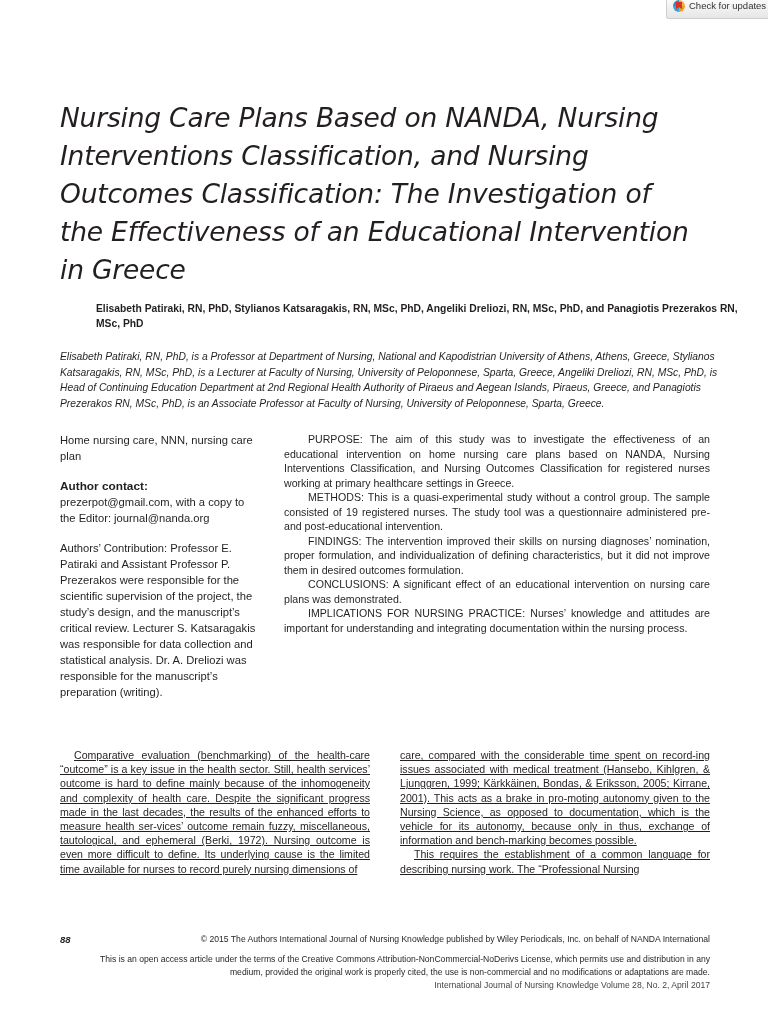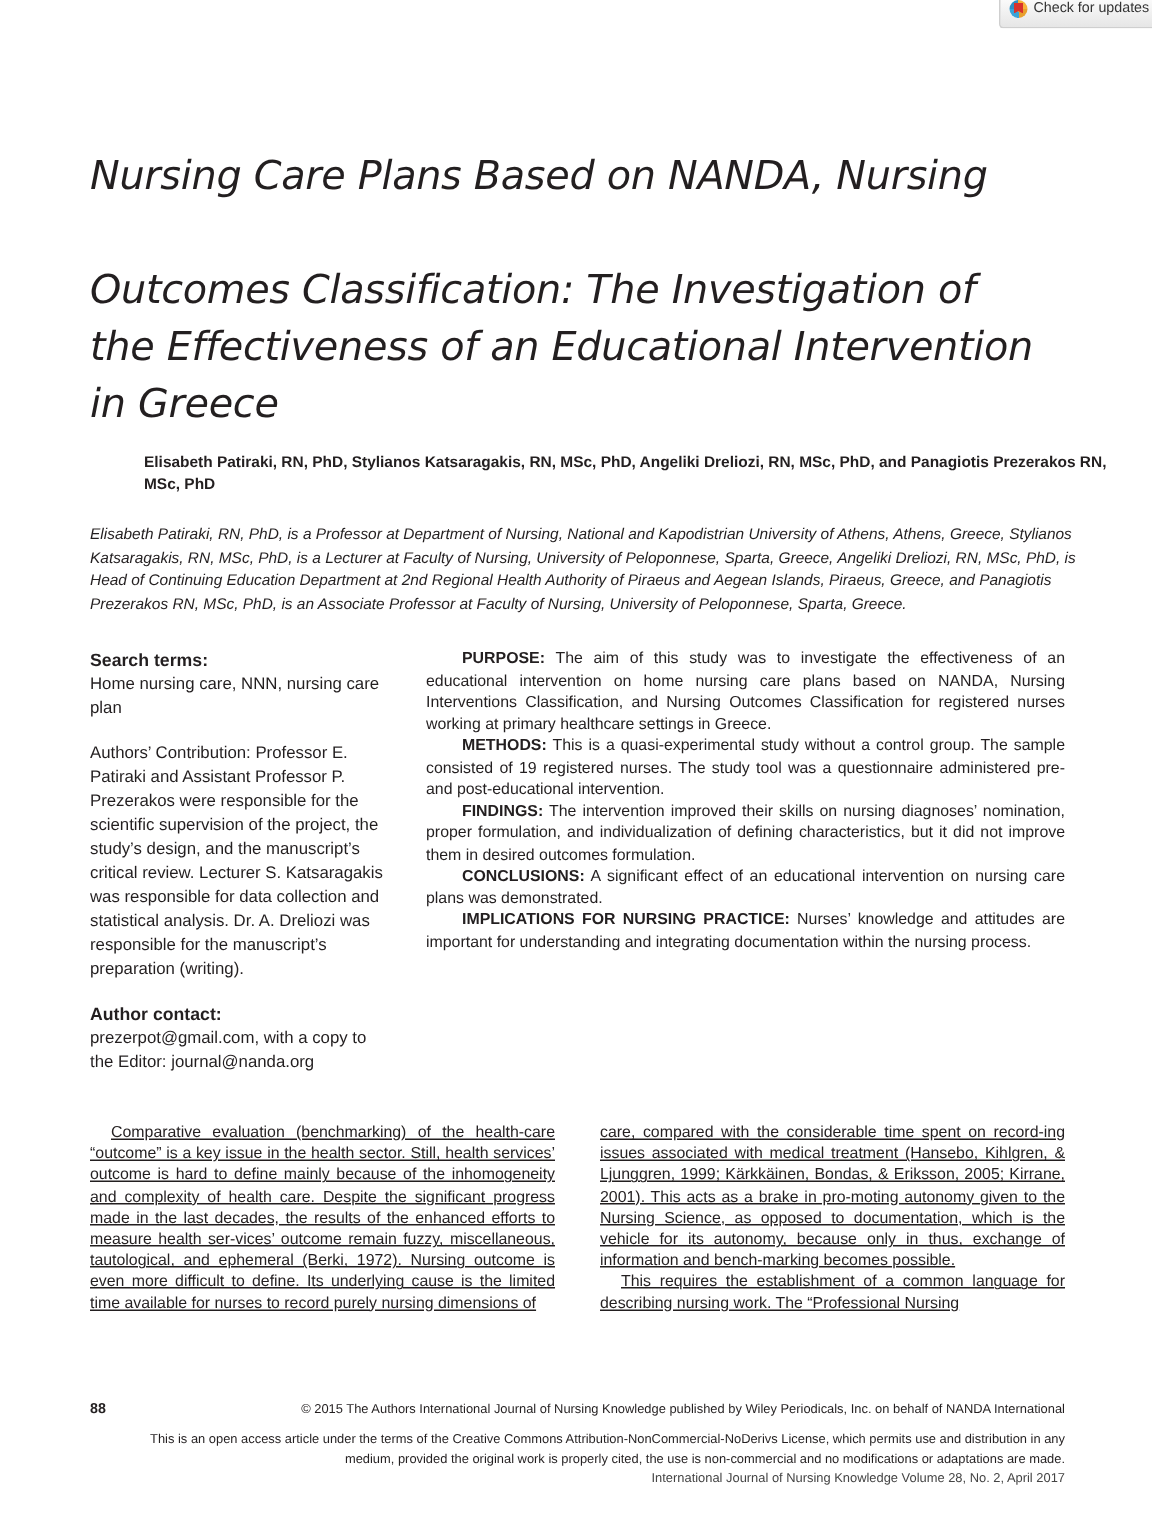--- a/index.html
+++ b/index.html
@@ -35,62 +35,61 @@
       font-size: 10.3px; line-height: 15.5px; color: #231f20; margin-top: 12px;
     }
 
     .side { position: absolute; left: 60px; top: 432px; width: 200px; font-size: 11.2px; line-height: 16px; color: #231f20; }
     .side h4 { font-size: 11.8px; font-weight: bold; }
     .side .block { margin-bottom: 14px; }
     .side p { font-size: 11.2px; }
 
     .abstract { position: absolute; left: 284px; top: 432px; width: 426px; font-size: 10.6px; line-height: 14.5px; text-align: justify; color: #231f20; }
     .abstract p { margin: 0; }
-    .abstract b { font-weight: bold; padding-left: 24px; }
+    .abstract b { font-weight: normal; padding-left: 24px; }
 
     .body-col { position: absolute; top: 748px; width: 310px; font-size: 10.6px; line-height: 14.2px; text-align: justify; color: #231f20; text-decoration: underline; }
     .col-left { left: 60px; }
     .col-right { left: 400px; }
     .indent { text-indent: 14px; }
 
-    .footer-page { position: absolute; left: 60px; top: 934px; font-size: 9.5px; font-weight: bold; color: #231f20; }
+    .footer-page { position: absolute; left: 60px; top: 934px; font-size: 9.5px; font-weight: bold; color: #231f20; font-style: italic; }
     .footer-copy { position: absolute; right: 58px; top: 934px; font-size: 8.6px; color: #231f20; text-align: center; }
     .footer-license { position: absolute; right: 58px; top: 953px; width: 640px; font-size: 8.6px; line-height: 13px; text-align: right; color: #231f20; }
     .footer-journal { position: absolute; right: 58px; top: 980px; font-size: 8.6px; color: #444; text-align: right; }
   </style>
 </head>
 <body>
 
 <div class="check-updates">
   <span class="cu-icon"></span>
   <span>Check for updates</span>
 </div>
 
 <h1 class="title">
   <span>Nursing Care Plans Based on NANDA, Nursing</span><br>
-  <br>
+  <span>Interventions Classification, and Nursing</span><br>
   <span>Outcomes Classification: The Investigation of</span><br>
   <span>the Effectiveness of an Educational Intervention</span><br>
   <span>in Greece</span>
 </h1>
 
 <div class="authors">Elisabeth Patiraki, RN, PhD, Stylianos Katsaragakis, RN, MSc, PhD, Angeliki Dreliozi, RN, MSc, PhD, and Panagiotis Prezerakos RN, MSc, PhD</div>
 <div class="affil">Elisabeth Patiraki, RN, PhD, is a Professor at Department of Nursing, National and Kapodistrian University of Athens, Athens, Greece, Stylianos Katsaragakis, RN, MSc, PhD, is a Lecturer at Faculty of Nursing, University of Peloponnese, Sparta, Greece, Angeliki Dreliozi, RN, MSc, PhD, is Head of Continuing Education Department at 2nd Regional Health Authority of Piraeus and Aegean Islands, Piraeus, Greece, and Panagiotis Prezerakos RN, MSc, PhD, is an Associate Professor at Faculty of Nursing, University of Peloponnese, Sparta, Greece.</div>
 
 <aside class="side">
   <div class="block">
-    <h4>Search terms:</h4>
     <p>Home nursing care, NNN, nursing care plan</p>
-  </div>
-  <div class="block">
-    <p>Authors’ Contribution: Professor E. Patiraki and Assistant Professor P. Prezerakos were responsible for the scientific supervision of the project, the study’s design, and the manuscript’s critical review. Lecturer S. Katsaragakis was responsible for data collection and statistical analysis. Dr. A. Dreliozi was responsible for the manuscript’s preparation (writing).</p>
   </div>
   <div class="block">
     <h4>Author contact:</h4>
     <p>prezerpot@gmail.com, with a copy to the Editor: journal@nanda.org</p>
+  </div>
+  <div class="block">
+    <p>Authors’ Contribution: Professor E. Patiraki and Assistant Professor P. Prezerakos were responsible for the scientific supervision of the project, the study’s design, and the manuscript’s critical review. Lecturer S. Katsaragakis was responsible for data collection and statistical analysis. Dr. A. Dreliozi was responsible for the manuscript’s preparation (writing).</p>
   </div>
 </aside>
 
 <section class="abstract">
   <p><b>PURPOSE:</b><span> The aim of this study was to investigate the effectiveness of an educational intervention on home nursing care plans based on NANDA, Nursing Interventions Classification, and Nursing Outcomes Classification for registered nurses working at primary healthcare settings in Greece.</span></p>
   <p><b>METHODS:</b><span> This is a quasi-experimental study without a control group. The sample consisted of 19 registered nurses. The study tool was a questionnaire administered pre- and post-educational intervention.</span></p>
   <p><b>FINDINGS:</b><span> The intervention improved their skills on nursing diagnoses’ nomination, proper formulation, and individualization of defining characteristics, but it did not improve them in desired outcomes formulation.</span></p>
   <p><b>CONCLUSIONS:</b><span> A significant effect of an educational intervention on nursing care plans was demonstrated.</span></p>
   <p><b>IMPLICATIONS FOR NURSING PRACTICE:</b><span> Nurses’ knowledge and attitudes are important for understanding and integrating documentation within the nursing process.</span></p>
 </section>

